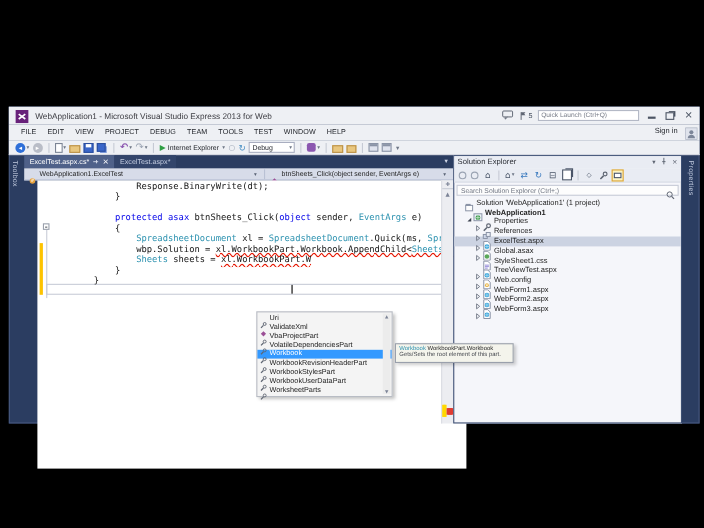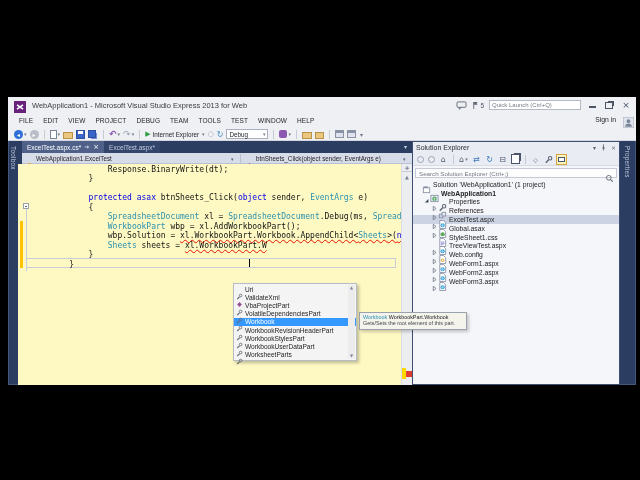--- a/index.html
+++ b/index.html
@@ -54,21 +54,21 @@
   .tab.active{background:#4f6189;color:#fff;}
   .tab.inactive{background:#33456b;color:#c2cbdf;}
   .tab .pin svg{display:block;}
   .tab .tclose{font-size:7px;font-family:"DejaVu Sans",sans-serif;}
   .doc-dd{position:absolute;left:404px;top:143px;font-size:6px;color:#cfd6e6;font-family:"DejaVu Sans",sans-serif;}
   .navrow{position:absolute;left:22px;top:153px;width:390px;height:11px;background:#d7dce9;border-bottom:1px solid #b9c1d4;box-sizing:border-box;}
   .nav-ic{position:absolute;top:2px;width:7px;height:7px;}
   .nav-text{position:absolute;top:2px;font-size:6.3px;color:#1e1e1e;white-space:nowrap;}
   .nav-caret{position:absolute;top:3px;font-size:5px;color:#5a6375;font-family:"DejaVu Sans",sans-serif;}
   .nav-div{position:absolute;left:218px;top:1px;width:1px;height:9px;background:#b9c1d4;}
-  .canvas{position:absolute;left:18px;top:164px;width:390px;height:221px;background:#fef9c3;}
+  .canvas{position:absolute;left:34px;top:164px;width:390px;height:262px;background:#ffffff;}
   .code{position:absolute;left:32px;top:0.5px;font-family:"DejaVu Sans Mono",monospace;font-size:8px;line-height:9.5px;color:#141414;}
   .cl{height:9.5px;white-space:pre;}
   .tk-k{color:#0000e8;} .tk-t{color:#2b91af;} .tk-p{color:#141414;}
   .sq{text-decoration:underline wavy #e51400;text-decoration-thickness:1px;text-underline-offset:1px;text-decoration-skip-ink:none;}
   .chg-bar{position:absolute;left:2px;top:57px;width:3px;height:47px;background:#fdc300;}
   .fold-box{position:absolute;left:5px;top:39px;width:6px;height:6px;border:1px solid #9aa0ac;box-sizing:border-box;background:#fff;}
   .fold-box::before{content:'';position:absolute;left:1px;top:2px;width:2px;height:1px;background:#5a6068;}
   .fold-line{position:absolute;left:8px;top:45px;width:1px;height:62px;background:#c9cdd7;}
   .curline{position:absolute;left:8px;top:94px;width:370px;height:10px;border:1px solid #c8ccd8;box-sizing:border-box;}
   .caret{position:absolute;left:231px;top:95px;width:1px;height:8px;background:#000;}
@@ -293,22 +293,21 @@
     <div class="chg-bar"></div>
     <div class="fold-box"></div>
     <div class="fold-line"></div>
     <div class="curline"></div>
     <div class="code" id="code">
         <div class="cl"><span class="tk-p">            Response.BinaryWrite(dt);</span></div>
         <div class="cl"><span class="tk-p">        }</span></div>
         <div class="cl">&nbsp;</div>
         <div class="cl"><span class="tk-p">        </span><span class="tk-k">protected</span><span class="tk-p"> </span><span class="tk-k">asax</span><span class="tk-p"> btnSheets_Click(</span><span class="tk-k">object</span><span class="tk-p"> sender, </span><span class="tk-t">EventArgs</span><span class="tk-p"> e)</span></div>
         <div class="cl"><span class="tk-p">        {</span></div>
-        <div class="cl"><span class="tk-p">            </span><span class="tk-t">SpreadsheetDocument</span><span class="tk-p"> xl = </span><span class="tk-t">SpreadsheetDocument</span><span class="tk-p">.Debug(ms, </span><span class="tk-t">Spreadshee</span></div>
-        <div class="cl"><span class="tk-p">            </span><span class="tk-t">WorkbookPart</span><span class="tk-p"> wbp = xl.AddWorkbookPart();</span></div>
+        <div class="cl"><span class="tk-p">            </span><span class="tk-t">SpreadsheetDocument</span><span class="tk-p"> xl = </span><span class="tk-t">SpreadsheetDocument</span><span class="tk-p">.Quick(ms, </span><span class="tk-t">Spreadshee</span></div>
         <div class="cl"><span class="tk-p">            wbp.Solution = </span><span class="tk-p sq">xl.WorkbookPart.Workbook.AppendChild&lt;</span><span class="tk-t sq">Sheets</span><span class="tk-p sq">&gt;(</span><span class="tk-k sq">new</span><span class="tk-t sq"> Sh</span></div>
         <div class="cl"><span class="tk-p">            </span><span class="tk-t">Sheets</span><span class="tk-p"> sheets = </span><span class="tk-p sq">xl.WorkbookPart.W</span></div>
         <div class="cl"><span class="tk-p">        }</span></div>
         <div class="cl"><span class="tk-p">    }</span></div>
       </div>
     <div class="caret"></div>
   </div>
 
   <div class="vsb">
     <div class="split">✚</div>

